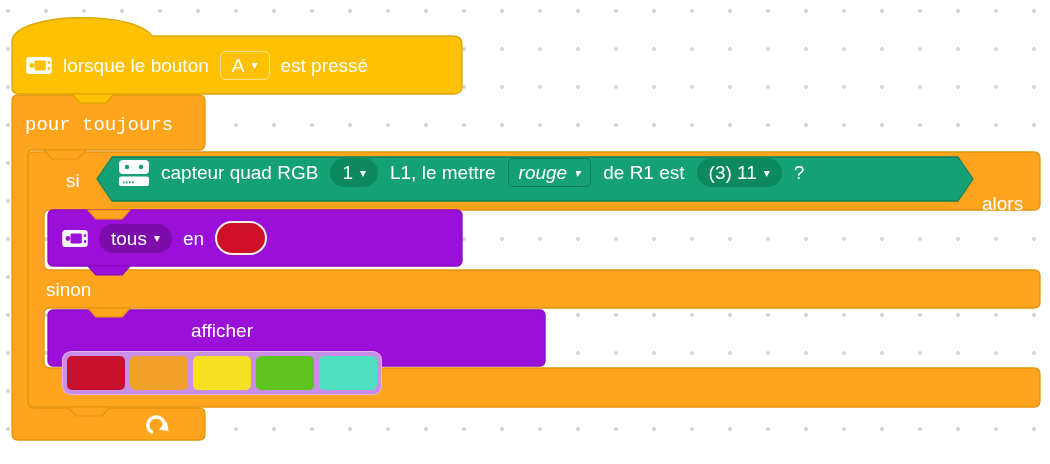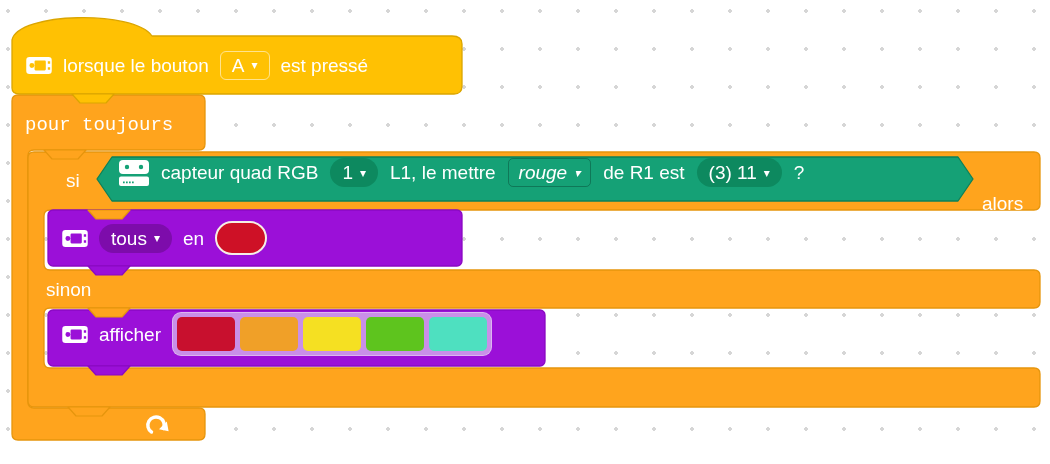--- a/index.html
+++ b/index.html
@@ -114,21 +114,21 @@
       <span class="arrow">▾</span>
     </span>
     <span class="txt">en</span>
     <span class="color-picker" style="background: rgb(206, 17, 38);"></span>
   </div>
 
   <div class="row" style="left:46px;top:270px;height:38px;">
     <span class="txt">sinon</span>
   </div>
 
-  <div class="row" style="left:62px;top:310px;height:48px;">
+  <div class="row" style="left:62px;top:310px;height:48px;flex-direction:column;">
     <svg class="icon" width="26" height="17" viewBox="0 0 24 16">
       <path fill="#fff" fill-rule="evenodd" d="M3 0 H21 A3 3 0 0 1 24 3 V13 A3 3 0 0 1 21 16 H3 A3 3 0 0 1 0 13 V3 A3 3 0 0 1 3 0 Z
         M5.3 8 m-2.3 0 a2.3 2.3 0 1 0 4.6 0 a2.3 2.3 0 1 0 -4.6 0 Z
         M8.8 3.4 H17.4 A1 1 0 0 1 18.4 4.4 V11.6 A1 1 0 0 1 17.4 12.6 H8.8 A1 1 0 0 1 7.8 11.6 V4.4 A1 1 0 0 1 8.8 3.4 Z
         M20.3 4.1 h2.2 v2.2 h-2.2 Z M20.3 9.7 h2.2 v2.2 h-2.2 Z"></path>
     </svg>
     <span class="txt">afficher</span>
     <span class="tray" style="background: rgb(201, 143, 232);">
         <div class="swatch" style="background: rgb(200, 16, 46);"></div>
         <div class="swatch" style="background: rgb(240, 160, 40);"></div>

